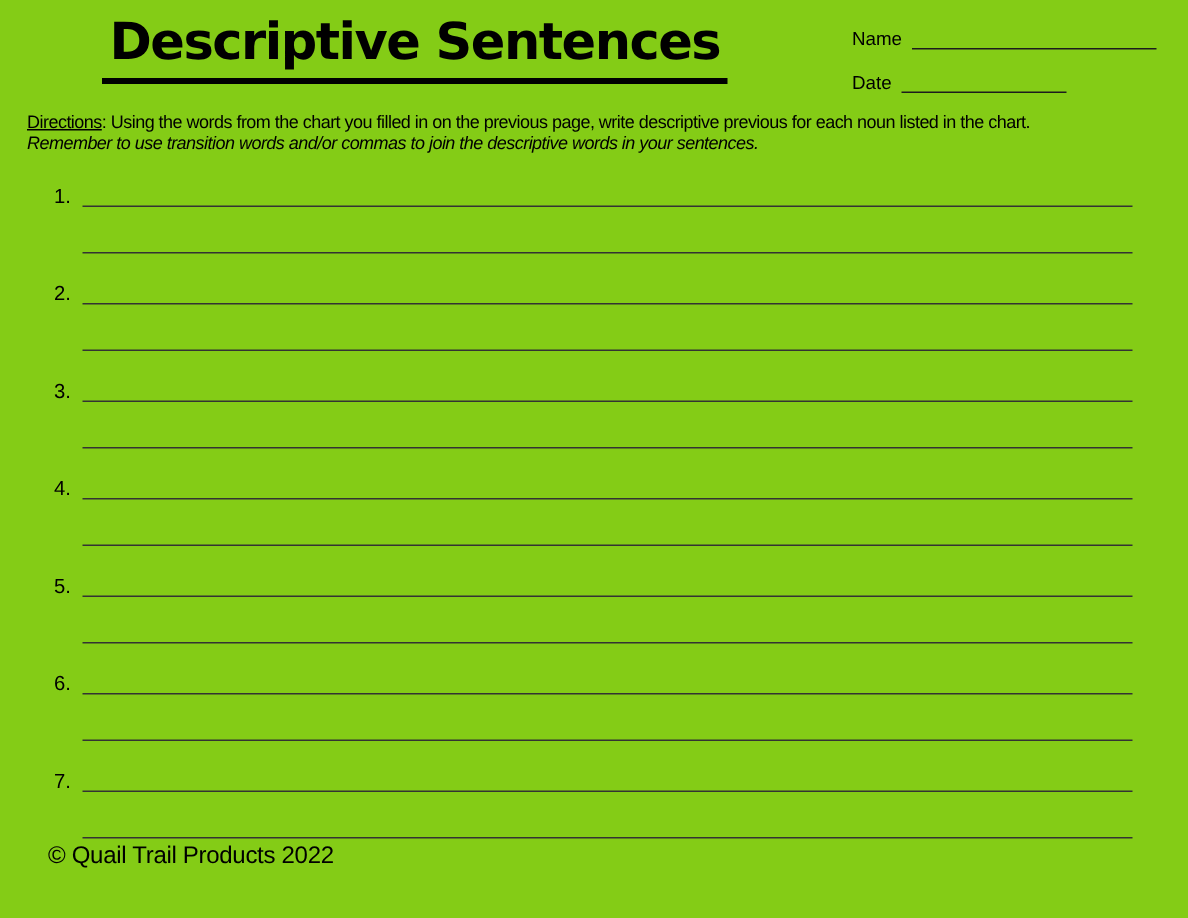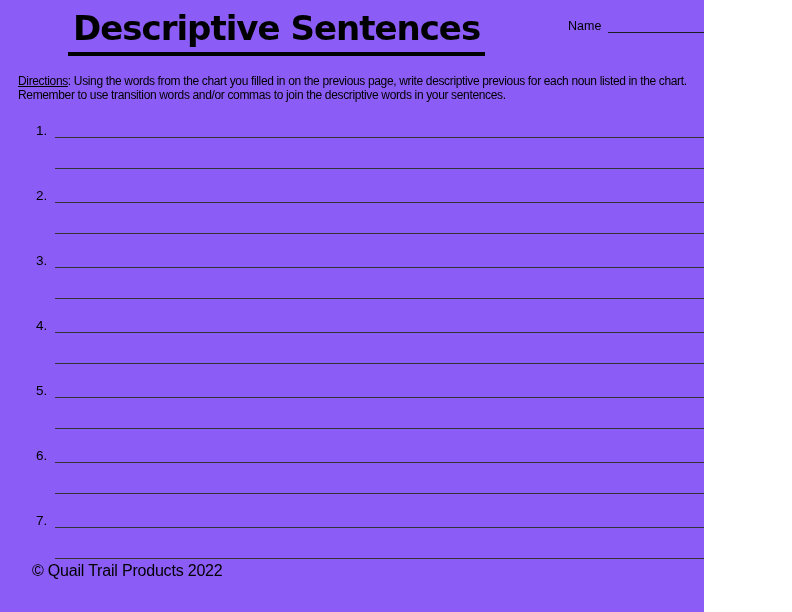--- a/index.html
+++ b/index.html
@@ -2,23 +2,23 @@
 <html><head>
 <meta charset="utf-8">
 <style>
   html, body {
     margin: 0;
     padding: 0;
     background: #ffffff;
   }
   .page {
     position: relative;
-    width: 704px;
+    width: 792px;
     height: 612px;
-    background: #8b5cf6;
+    background: #84cc16;
     font-family: "Liberation Sans", sans-serif;
     color: #000000;
     overflow: hidden;
   }
 
   
   .title {
     position: absolute;
     left: 68px;
     top: 8px;
@@ -60,20 +60,21 @@
     left: 18px;
     top: 75px;
     width: 762px;
     font-size: 12px;
     letter-spacing: -0.35px;
     line-height: 13.5px;
     white-space: nowrap;
   }
   .directions .dir-label { text-decoration: underline; }
   .directions .note {
+    font-style: italic;
   }
 
   
   .items {
     position: absolute;
     left: 0;
     top: 118px;
     width: 792px;
   }
   .item {
@@ -110,20 +111,24 @@
 <body>
 
 <div class="page">
 
   <div class="title">Descriptive Sentences</div>
 
   <div class="namedate">
     <div class="nd-row">
       <span class="nd-label">Name</span>
       <span class="nd-line name-line"></span>
+    </div>
+    <div class="nd-row">
+      <span class="nd-label">Date</span>
+      <span class="nd-line date-line"></span>
     </div>
   </div>
 
   <div class="directions">
     <div><span class="dir-label">Directions</span><span>: Using the words from the chart you filled in on the previous page, write descriptive previous for each noun listed in the chart.</span></div>
     <div class="note">Remember to use transition words and/or commas to join the descriptive words in your sentences.</div>
   </div>
 
   <div class="items">
 

